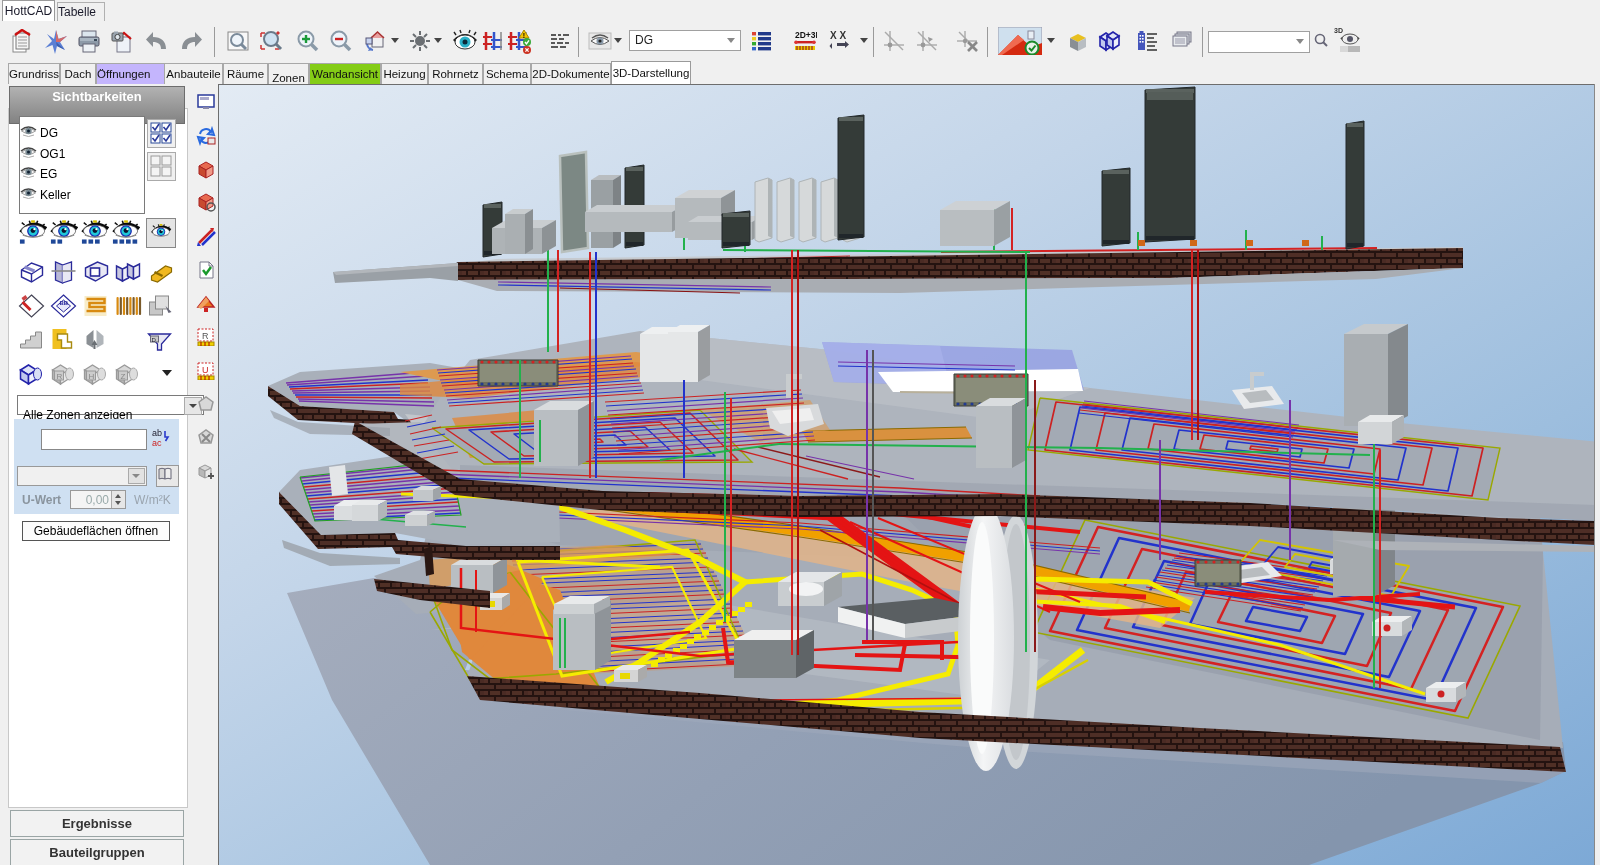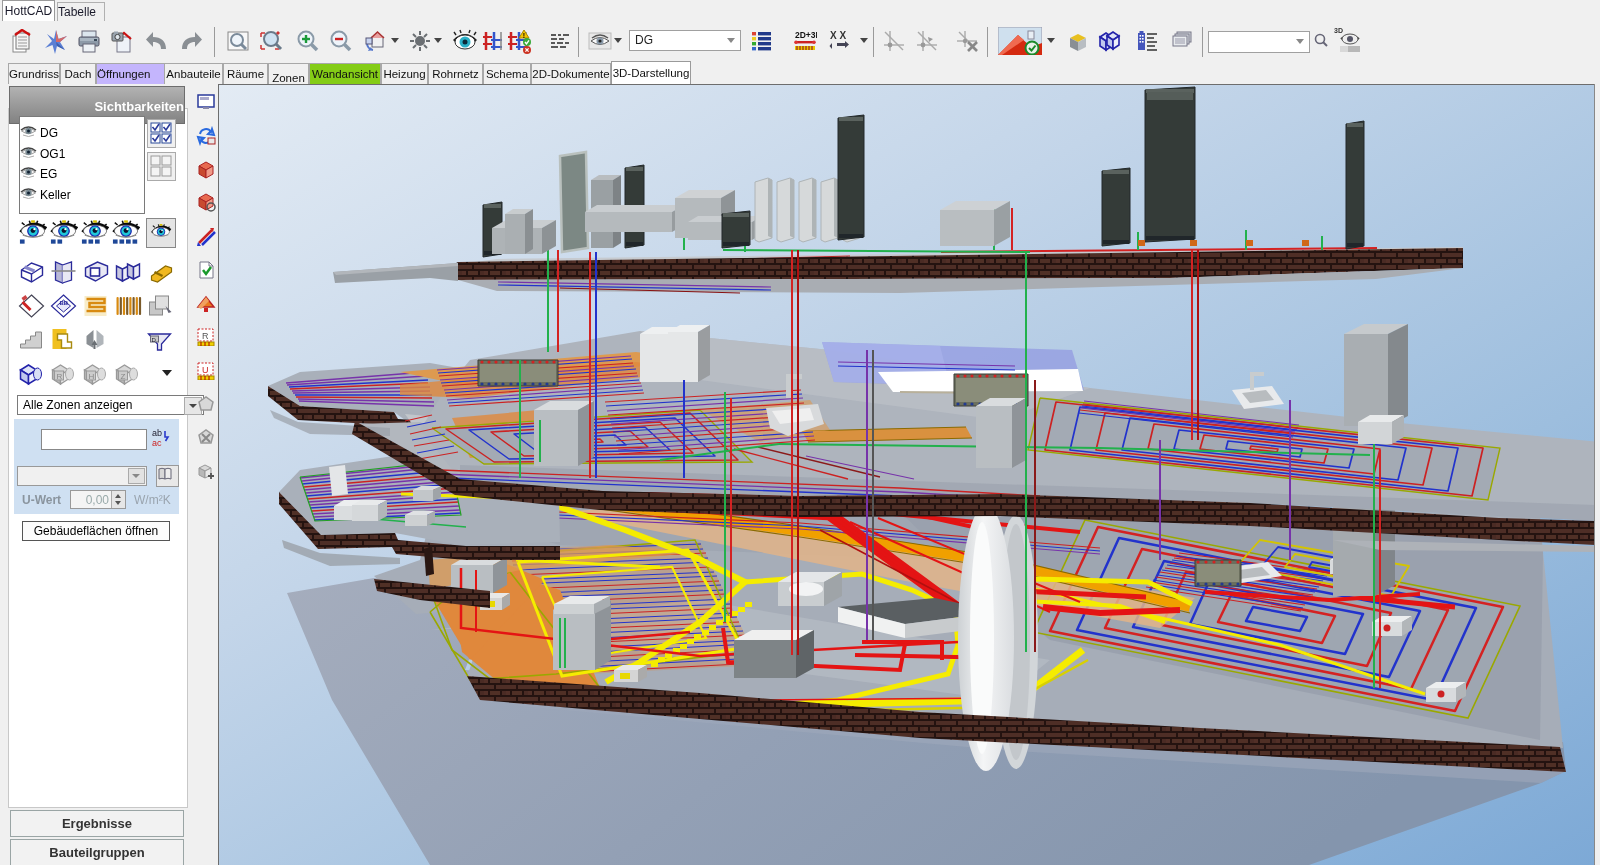--- a/index.html
+++ b/index.html
@@ -318,21 +318,21 @@
     <div style="position:absolute;left:381px;top:2px;width:47px;height:21px;background:#f0f0f0;border:1px solid #a8a8a8;border-bottom:none;text-align:center;font:11.5px 'Liberation Sans',sans-serif;color:#111;padding-top:4px;box-sizing:border-box;white-space:nowrap;overflow:hidden">Heizung</div>
     <div style="position:absolute;left:428px;top:2px;width:55px;height:21px;background:#f0f0f0;border:1px solid #a8a8a8;border-bottom:none;text-align:center;font:11.5px 'Liberation Sans',sans-serif;color:#111;padding-top:4px;box-sizing:border-box;white-space:nowrap;overflow:hidden">Rohrnetz</div>
     <div style="position:absolute;left:483px;top:2px;width:48px;height:21px;background:#f0f0f0;border:1px solid #a8a8a8;border-bottom:none;text-align:center;font:11.5px 'Liberation Sans',sans-serif;color:#111;padding-top:4px;box-sizing:border-box;white-space:nowrap;overflow:hidden">Schema</div>
     <div style="position:absolute;left:531px;top:2px;width:80px;height:21px;background:#f0f0f0;border:1px solid #a8a8a8;border-bottom:none;text-align:center;font:11.5px 'Liberation Sans',sans-serif;color:#111;padding-top:4px;box-sizing:border-box;white-space:nowrap;overflow:hidden">2D-Dokumente</div>
     <div style="position:absolute;left:611px;top:0;width:80px;height:23px;background:#fff;border:1px solid #9a9a9a;border-bottom:none;z-index:3;text-align:center;font:11.5px 'Liberation Sans',sans-serif;color:#111;padding-top:5px;box-sizing:border-box;white-space:nowrap;overflow:hidden">3D-Darstellung</div>
 </div>
 
 <div style="position:absolute;left:0;top:84px;width:1600px;height:781px;background:#f0f0f0">
 <div style="position:absolute;left:8px;top:24px;width:178px;height:698px;background:#fff;border:1px solid #c8c8c8"></div>
 </div>
-<div style="position:absolute;left:9px;top:86px;width:176px;height:38px;background:linear-gradient(#b2b2b2,#828282);border:1px solid #6d6d6d;box-sizing:border-box;text-align:right;font:bold 13px 'Liberation Sans',sans-serif;color:#fff;padding-top:12px">Sichtbarkeiten</div>
+<div style="position:absolute;left:9px;top:86px;width:176px;height:38px;background:linear-gradient(#b2b2b2,#828282);border:1px solid #6d6d6d;box-sizing:border-box;text-align:center;font:bold 13px 'Liberation Sans',sans-serif;color:#fff;padding-top:2px">Sichtbarkeiten</div>
 <div style="position:absolute;left:19px;top:116px;width:126px;height:98px;background:#fff;border:1px solid #7a7a7a;box-sizing:border-box;padding:4px 0 0 0">
     <div style="height:20.5px;padding-left:20px;position:relative"><span style="position:absolute;left:0px;top:1px"><svg width="17" height="17" viewBox="0 0 17 17">
           <rect width="17" height="17" fill="#fff"></rect>
           <path d="M1 8 Q8.5 2 16 8" fill="none" stroke="#444" stroke-width="1.5"></path>
           <path d="M1.5 9 Q8.5 4 15.5 9 Q8.5 14 1.5 9 Z" fill="#f4f4f4" stroke="#888" stroke-width="0.8"></path>
           <circle cx="8.5" cy="9" r="3.2" fill="#7a8a92"></circle>
           <circle cx="8.5" cy="9" r="1.5" fill="#123"></circle>
           <path d="M3 13 Q8.5 16 14 13" fill="none" stroke="#aaa"></path>
         </svg></span><span style="font:12px 'Liberation Sans',sans-serif;position:relative;top:2px">DG</span></div>
     <div style="height:20.5px;padding-left:20px;position:relative"><span style="position:absolute;left:0px;top:1px"><svg width="17" height="17" viewBox="0 0 17 17">
@@ -571,21 +571,21 @@
     </svg></div>
 <div style="position:absolute;left:113px;top:360px;width:29px;height:28px"><svg width="29" height="28" viewBox="0 0 28 28">
       <path d="M3 10 L11 5 L19 10 L11 15 Z" fill="#d8d8d8" stroke="#999" stroke-width="1.3"></path>
       <path d="M3 10 L11 15 L11 24 L3 19 Z" fill="#b8b8b8" stroke="#999" stroke-width="1.3"></path>
       <path d="M19 10 L11 15 L11 24 L19 19 Z" fill="#e8e8e8" stroke="#999" stroke-width="1.3"></path>
       <rect x="5" y="11" width="9" height="9" fill="#ccc" stroke="#999"></rect>
       <text x="7" y="18.5" font-size="8" fill="#888" font-family="Liberation Sans">Z</text>
       <ellipse cx="20" cy="14" rx="4" ry="6" fill="#ddd" stroke="#aaa"></ellipse>
     </svg></div>
 <div style="position:absolute;left:162px;top:370px;width:0;height:0;border-left:5px solid transparent;border-right:5px solid transparent;border-top:6px solid #222"></div>
-<div style="position:absolute;left:17px;top:395px;width:187px;height:20px;background:#fff;border:1px solid #7a7a7a;box-sizing:border-box;font:12px 'Liberation Sans',sans-serif;padding:2px 0 0 5px">Alle Zonen anzeigen<span style="position:absolute;right:1px;top:1px;width:16px;height:16px;background:#e6e6e6;border:1px solid #aaa">
+<div style="position:absolute;left:17px;top:395px;width:187px;height:20px;background:#fff;border:1px solid #7a7a7a;box-sizing:border-box;font:12px 'Liberation Sans',sans-serif;padding:12px 0 0 5px">Alle Zonen anzeigen<span style="position:absolute;right:1px;top:1px;width:16px;height:16px;background:#e6e6e6;border:1px solid #aaa">
       <span style="position:absolute;left:4px;top:6px;width:0;height:0;border-left:4px solid transparent;border-right:4px solid transparent;border-top:4px solid #444"></span>
     </span></div>
 <div style="position:absolute;left:14px;top:419px;width:165px;height:95px;background:#cfe0f2">
 <div style="position:absolute;left:27px;top:10px;width:104px;height:19px;background:#fff;border:1px solid #888"></div>
 <div style="position:absolute;left:137px;top:8px;width:24px;height:22px"><svg width="24" height="22">
         <text x="1" y="9" font-size="9" fill="#223" font-family="Liberation Sans">ab</text>
         <text x="1" y="19" font-size="9" fill="#c22" font-family="Liberation Sans">ac</text>
         <path d="M14 4 l0 6 l3 0 l-2.5 4" stroke="#2a3acc" stroke-width="1.6" fill="none"></path>
       </svg></div>
 <div style="position:absolute;left:3px;top:47px;width:128px;height:18px;background:#f0f0f0;border:1px solid #999">

